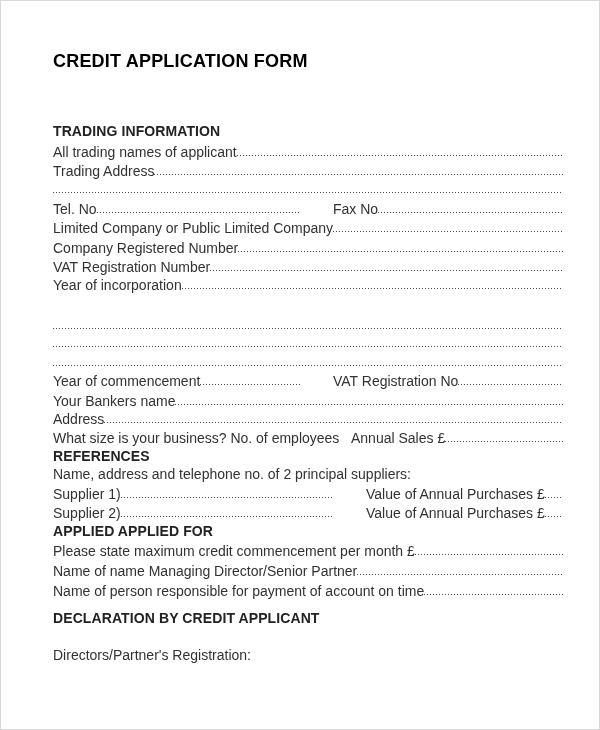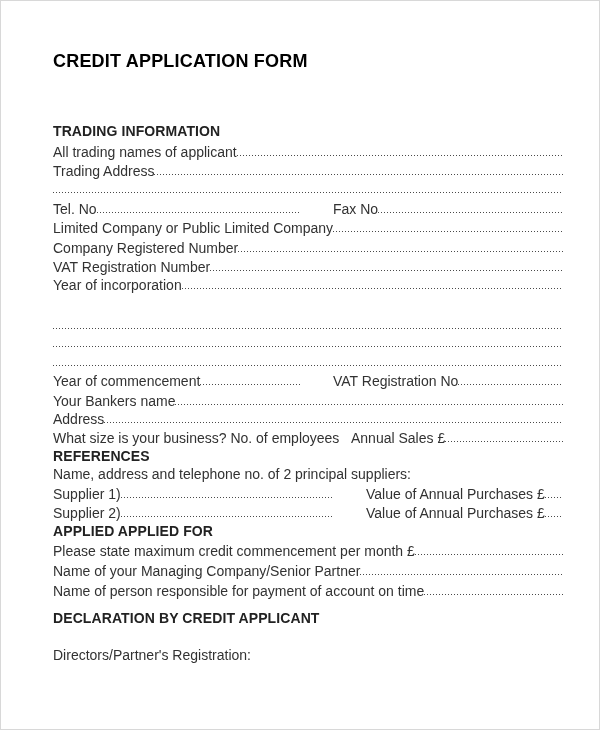--- a/index.html
+++ b/index.html
@@ -191,21 +191,21 @@
   <div class="row section" style="top:524px">
     <span class="lbl">APPLIED APPLIED FOR</span>
   </div>
 
   <div class="row" style="top:544px">
     <span class="lbl">Please state maximum credit commencement per month £</span>
     <span class="dots"></span>
   </div>
 
   <div class="row" style="top:564px">
-    <span class="lbl">Name of your Managing Company/Senior Partner</span>
+    <span class="lbl">Name of name Managing Director/Senior Partner</span>
     <span class="dots"></span>
   </div>
 
   <div class="row" style="top:584px">
     <span class="lbl">Name of person responsible for payment of account on time</span>
     <span class="dots"></span>
   </div>
 
   <div class="row section" style="top:611px">
     <span class="lbl">DECLARATION BY CREDIT APPLICANT</span>

